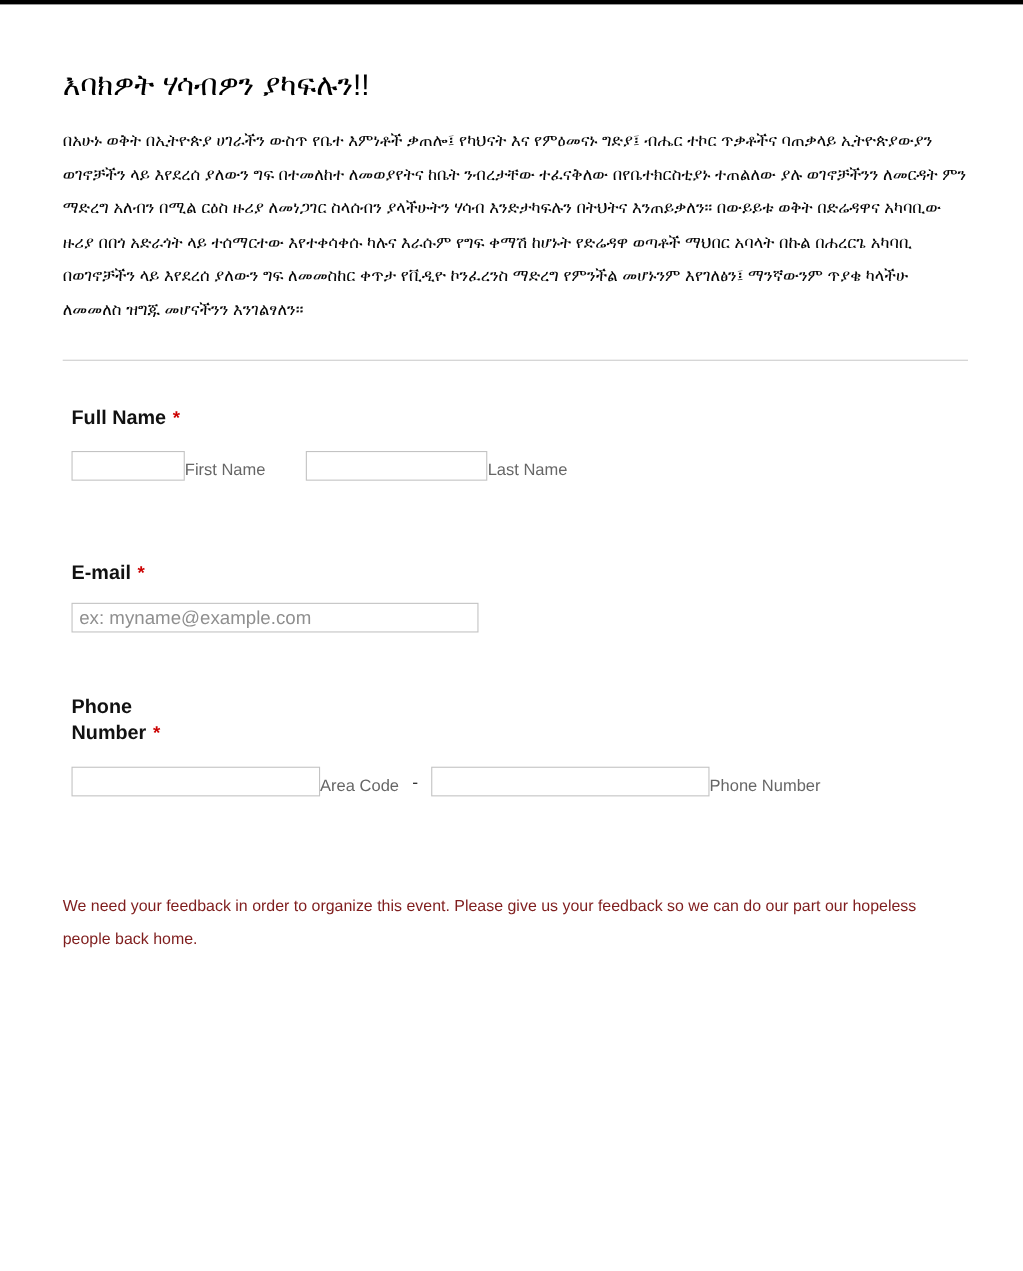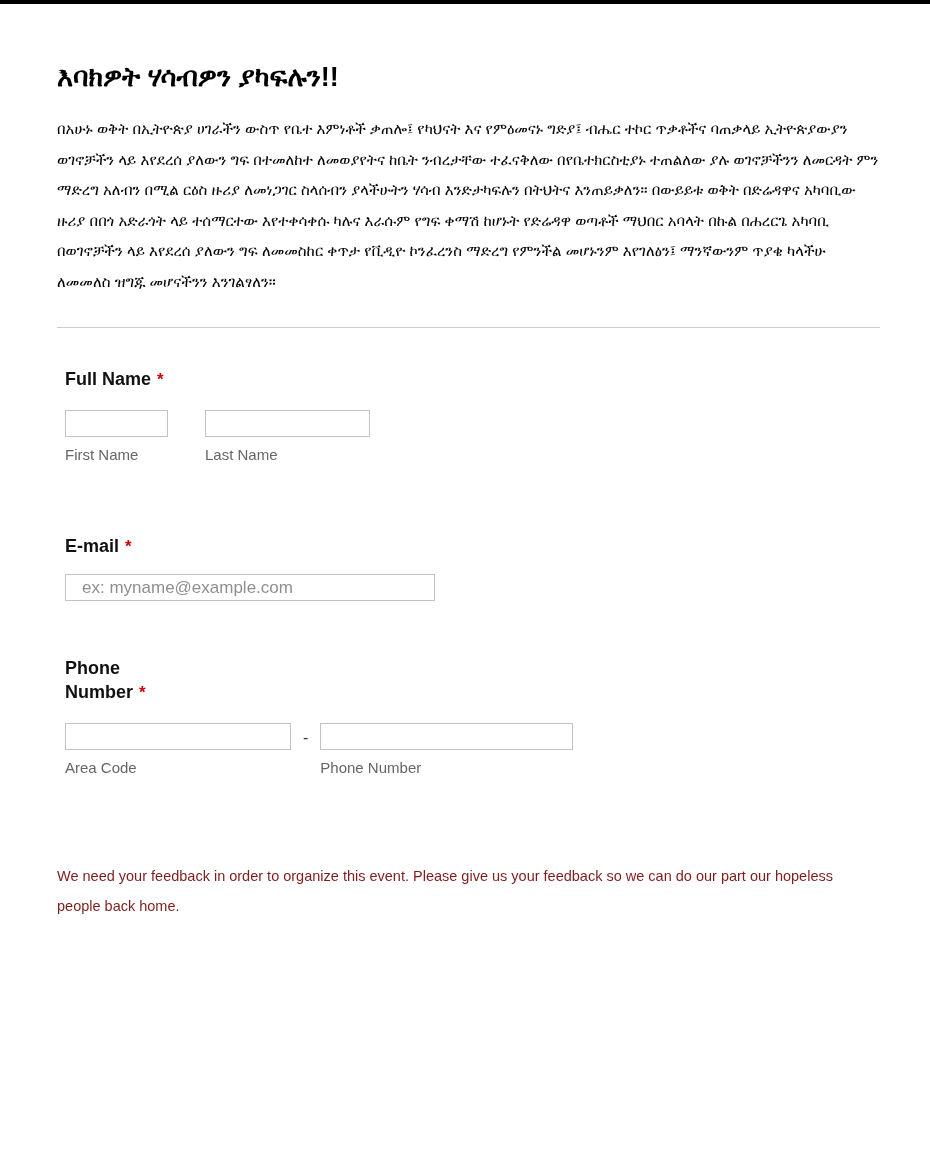--- a/index.html
+++ b/index.html
@@ -9,21 +9,21 @@
     min-height: 1155px;
     font-family: "Liberation Sans", sans-serif;
     color: #000;
   }
   .top-bar { width: 100%; height: 4px; background: #000; }
   .page { padding: 0 50px 60px 57px; }
 
   .heading {
     margin-top: 58px;
     font-size: 27px;
-    font-weight: bold;
+    font-weight: normal;
     color: #000;
   }
   .intro {
     margin-top: 21px;
     font-size: 15px;
     line-height: 30.5px;
     color: #050505;
   }
   .divider {
     border: none;
@@ -42,28 +42,28 @@
   }
   .required {
     color: #cc0000;
     font-weight: bold;
     font-size: 17px;
     margin-left: 6px;
   }
 
   .field-fullname { margin-top: 39px; }
   .inputs-row { display: flex; margin-top: 19px; }
-  .col { display: flex; flex-direction: column; }
+  .col { display: flex; }
 
   .text-input {
     height: 27px;
     border: 1px solid #c3c3c3;
     background: #fff;
     font-size: 15px;
-    padding: 0 16px;
+    padding: 0 6px;
     font-family: "Liberation Sans", sans-serif;
     outline: none;
   }
   .input-first { width: 103px; }
   .col-last { margin-left: 37px; }
   .input-last { width: 165px; }
 
   .sublabel {
     margin-top: 9px;
     font-size: 15px;

